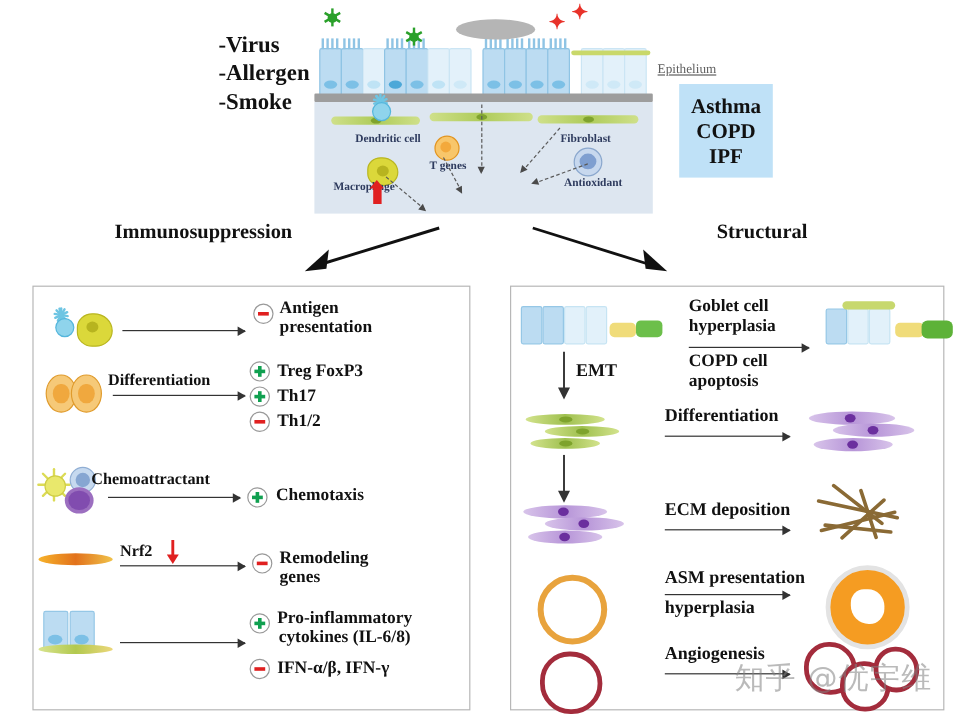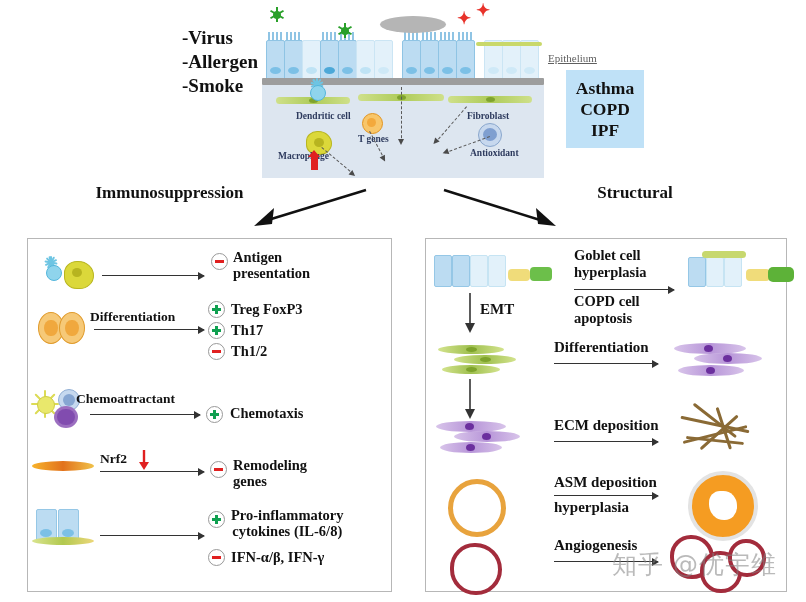--- a/index.html
+++ b/index.html
@@ -424,21 +424,21 @@
     <i style="left:0;top:8px;width:70px;transform:rotate(12deg)"></i>
     <i style="left:2px;top:18px;width:66px;transform:rotate(-14deg)"></i>
     <i style="left:8px;top:4px;width:54px;transform:rotate(38deg)"></i>
     <i style="left:14px;top:16px;width:50px;transform:rotate(-42deg)"></i>
     <i style="left:22px;top:12px;width:44px;transform:rotate(72deg)"></i>
     <i style="left:6px;top:24px;width:58px;transform:rotate(6deg)"></i>
   </div>
 
   <div class="ring thin" style="left:22px;top:240px;width:48px;height:48px;"></div>
   <div class="abs" style="left:128px;top:234px;font-size:15px;font-weight:bold;line-height:19px;">
-    <div>ASM deposition</div>
+    <div>ASM presentation</div>
   </div>
   <div class="row-arrow" style="left:128px;top:256px;width:104px;"></div>
   <div class="abs" style="left:128px;top:260px;font-size:15px;font-weight:bold;">hyperplasia</div>
   <div class="ring thick" style="left:262px;top:232px;width:62px;height:62px;">
     <span class="lumen"></span>
   </div>
 
   <div class="vessel2" style="left:24px;top:304px;width:44px;height:44px;"></div>
   <span class="abs" style="left:128px;top:298px;font-size:15px;font-weight:bold;">Angiogenesis</span>
   <div class="row-arrow" style="left:128px;top:322px;width:104px;"></div>

